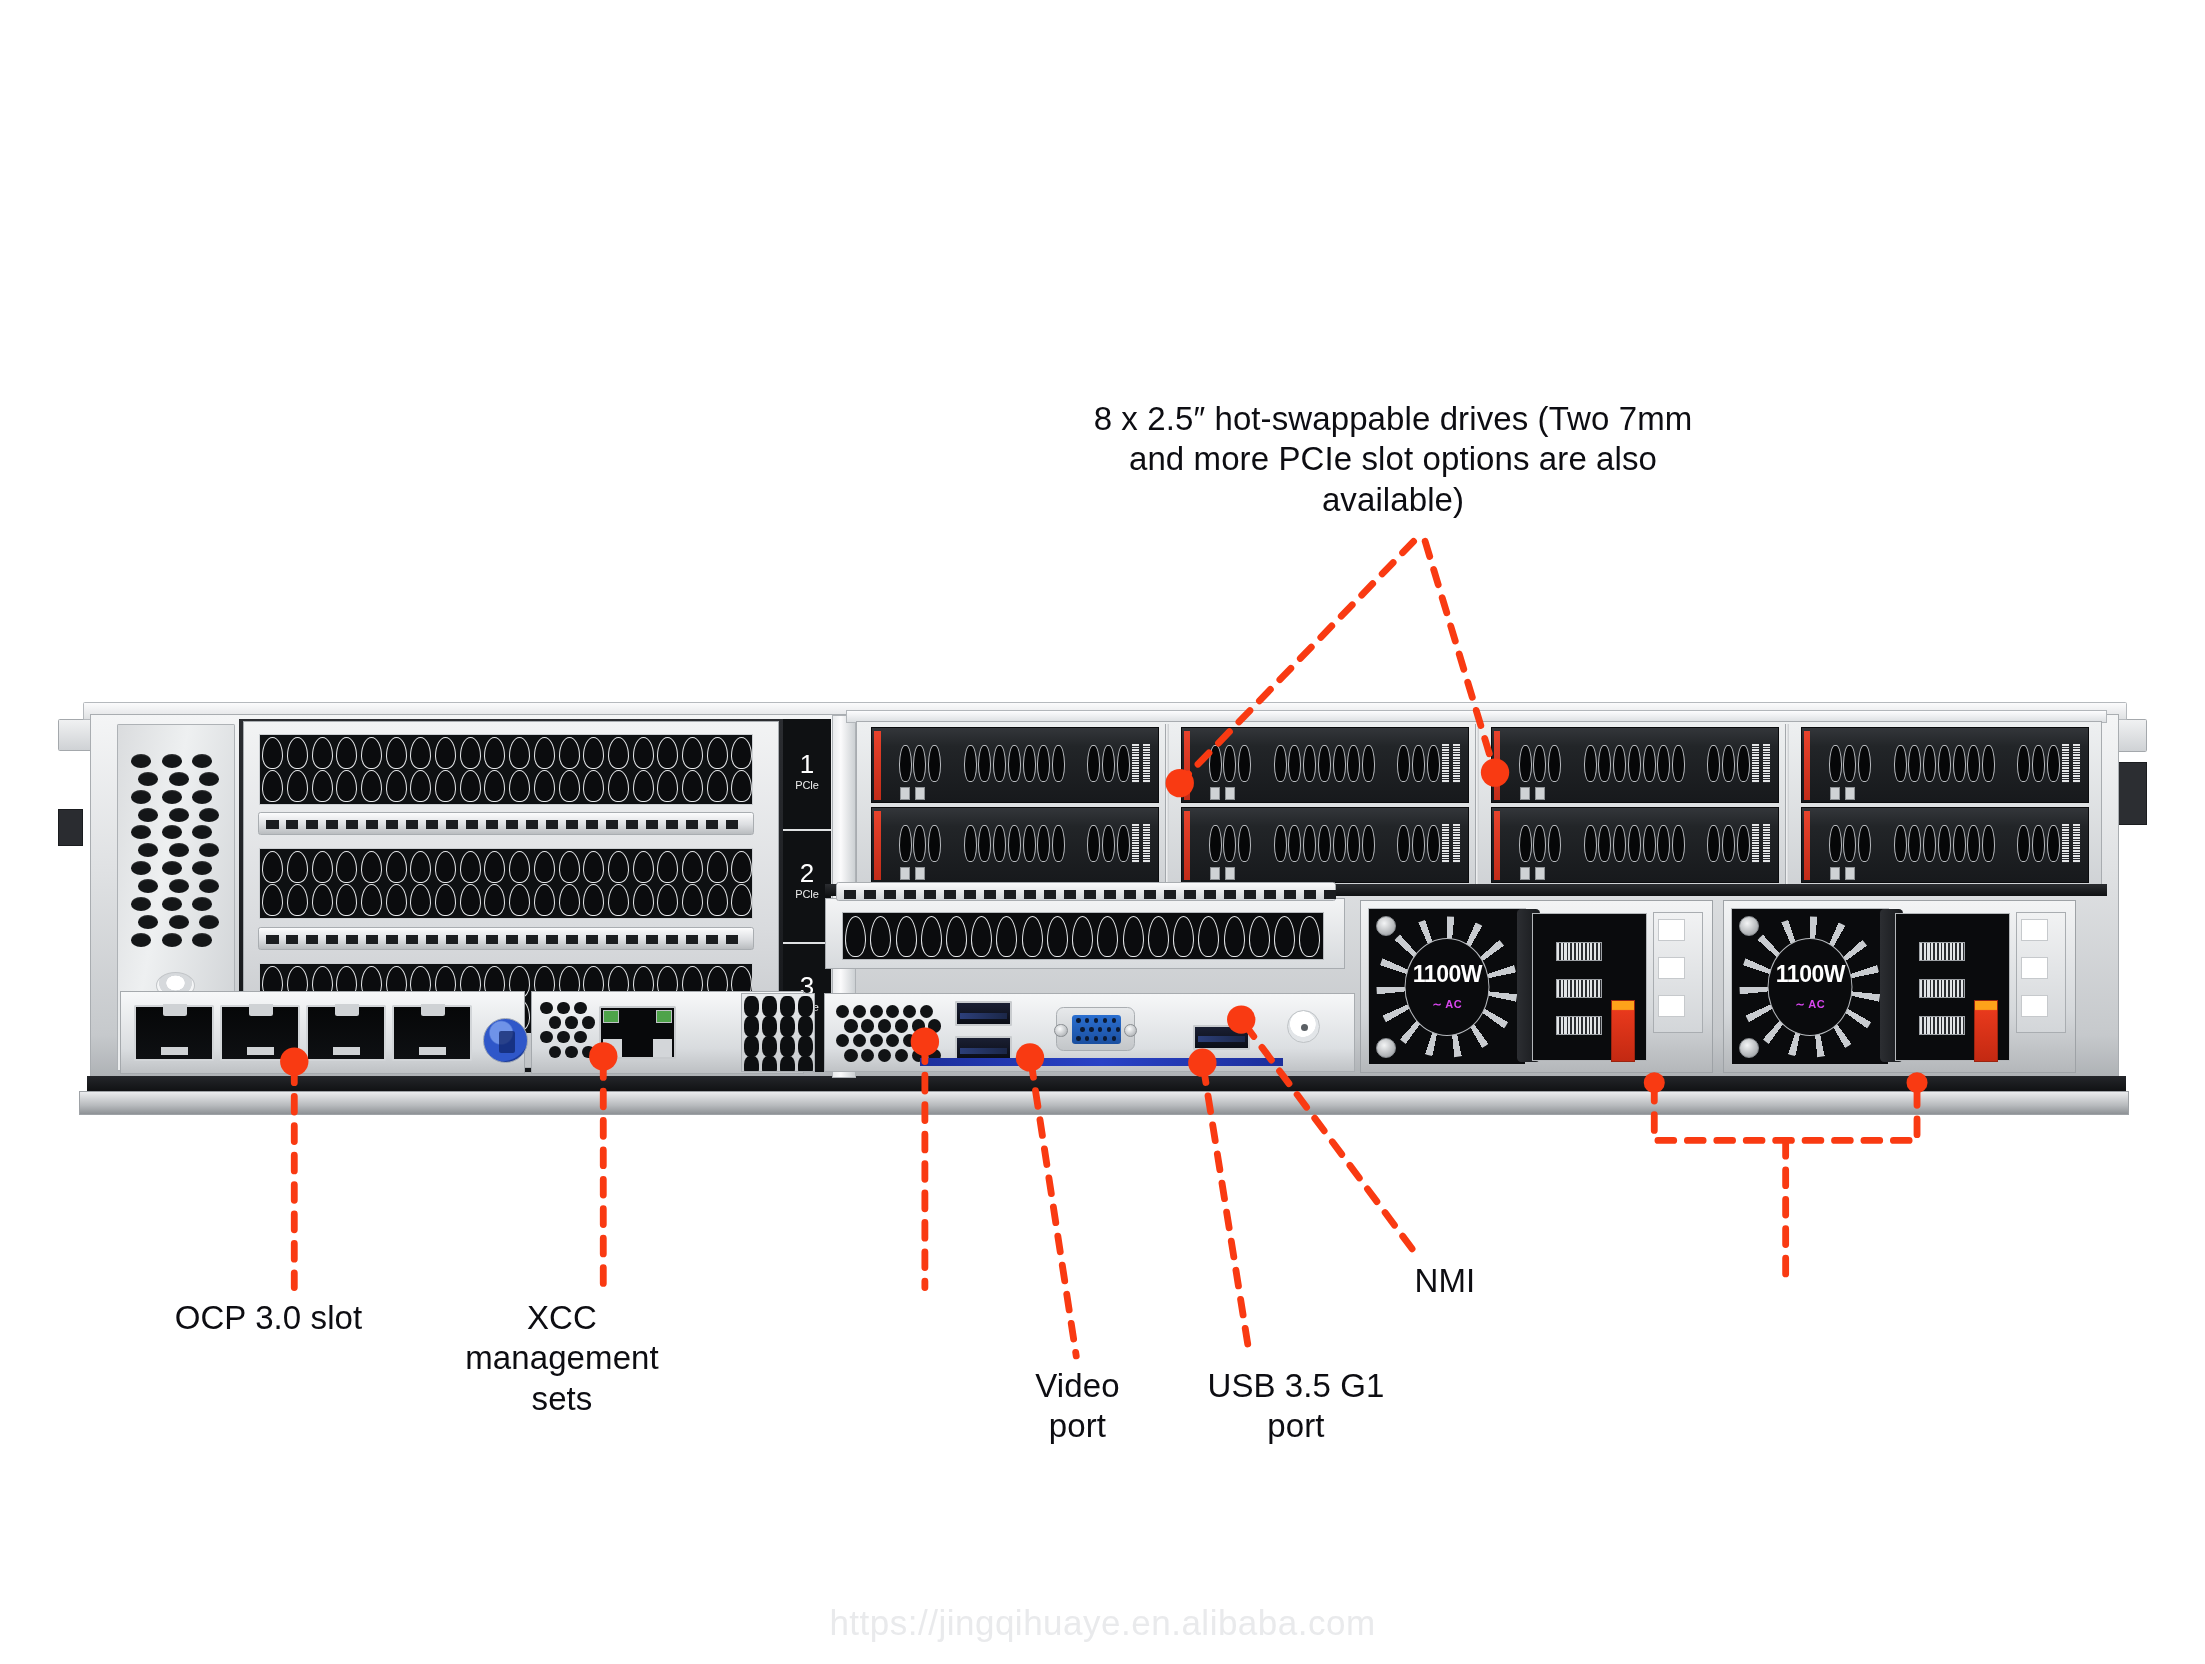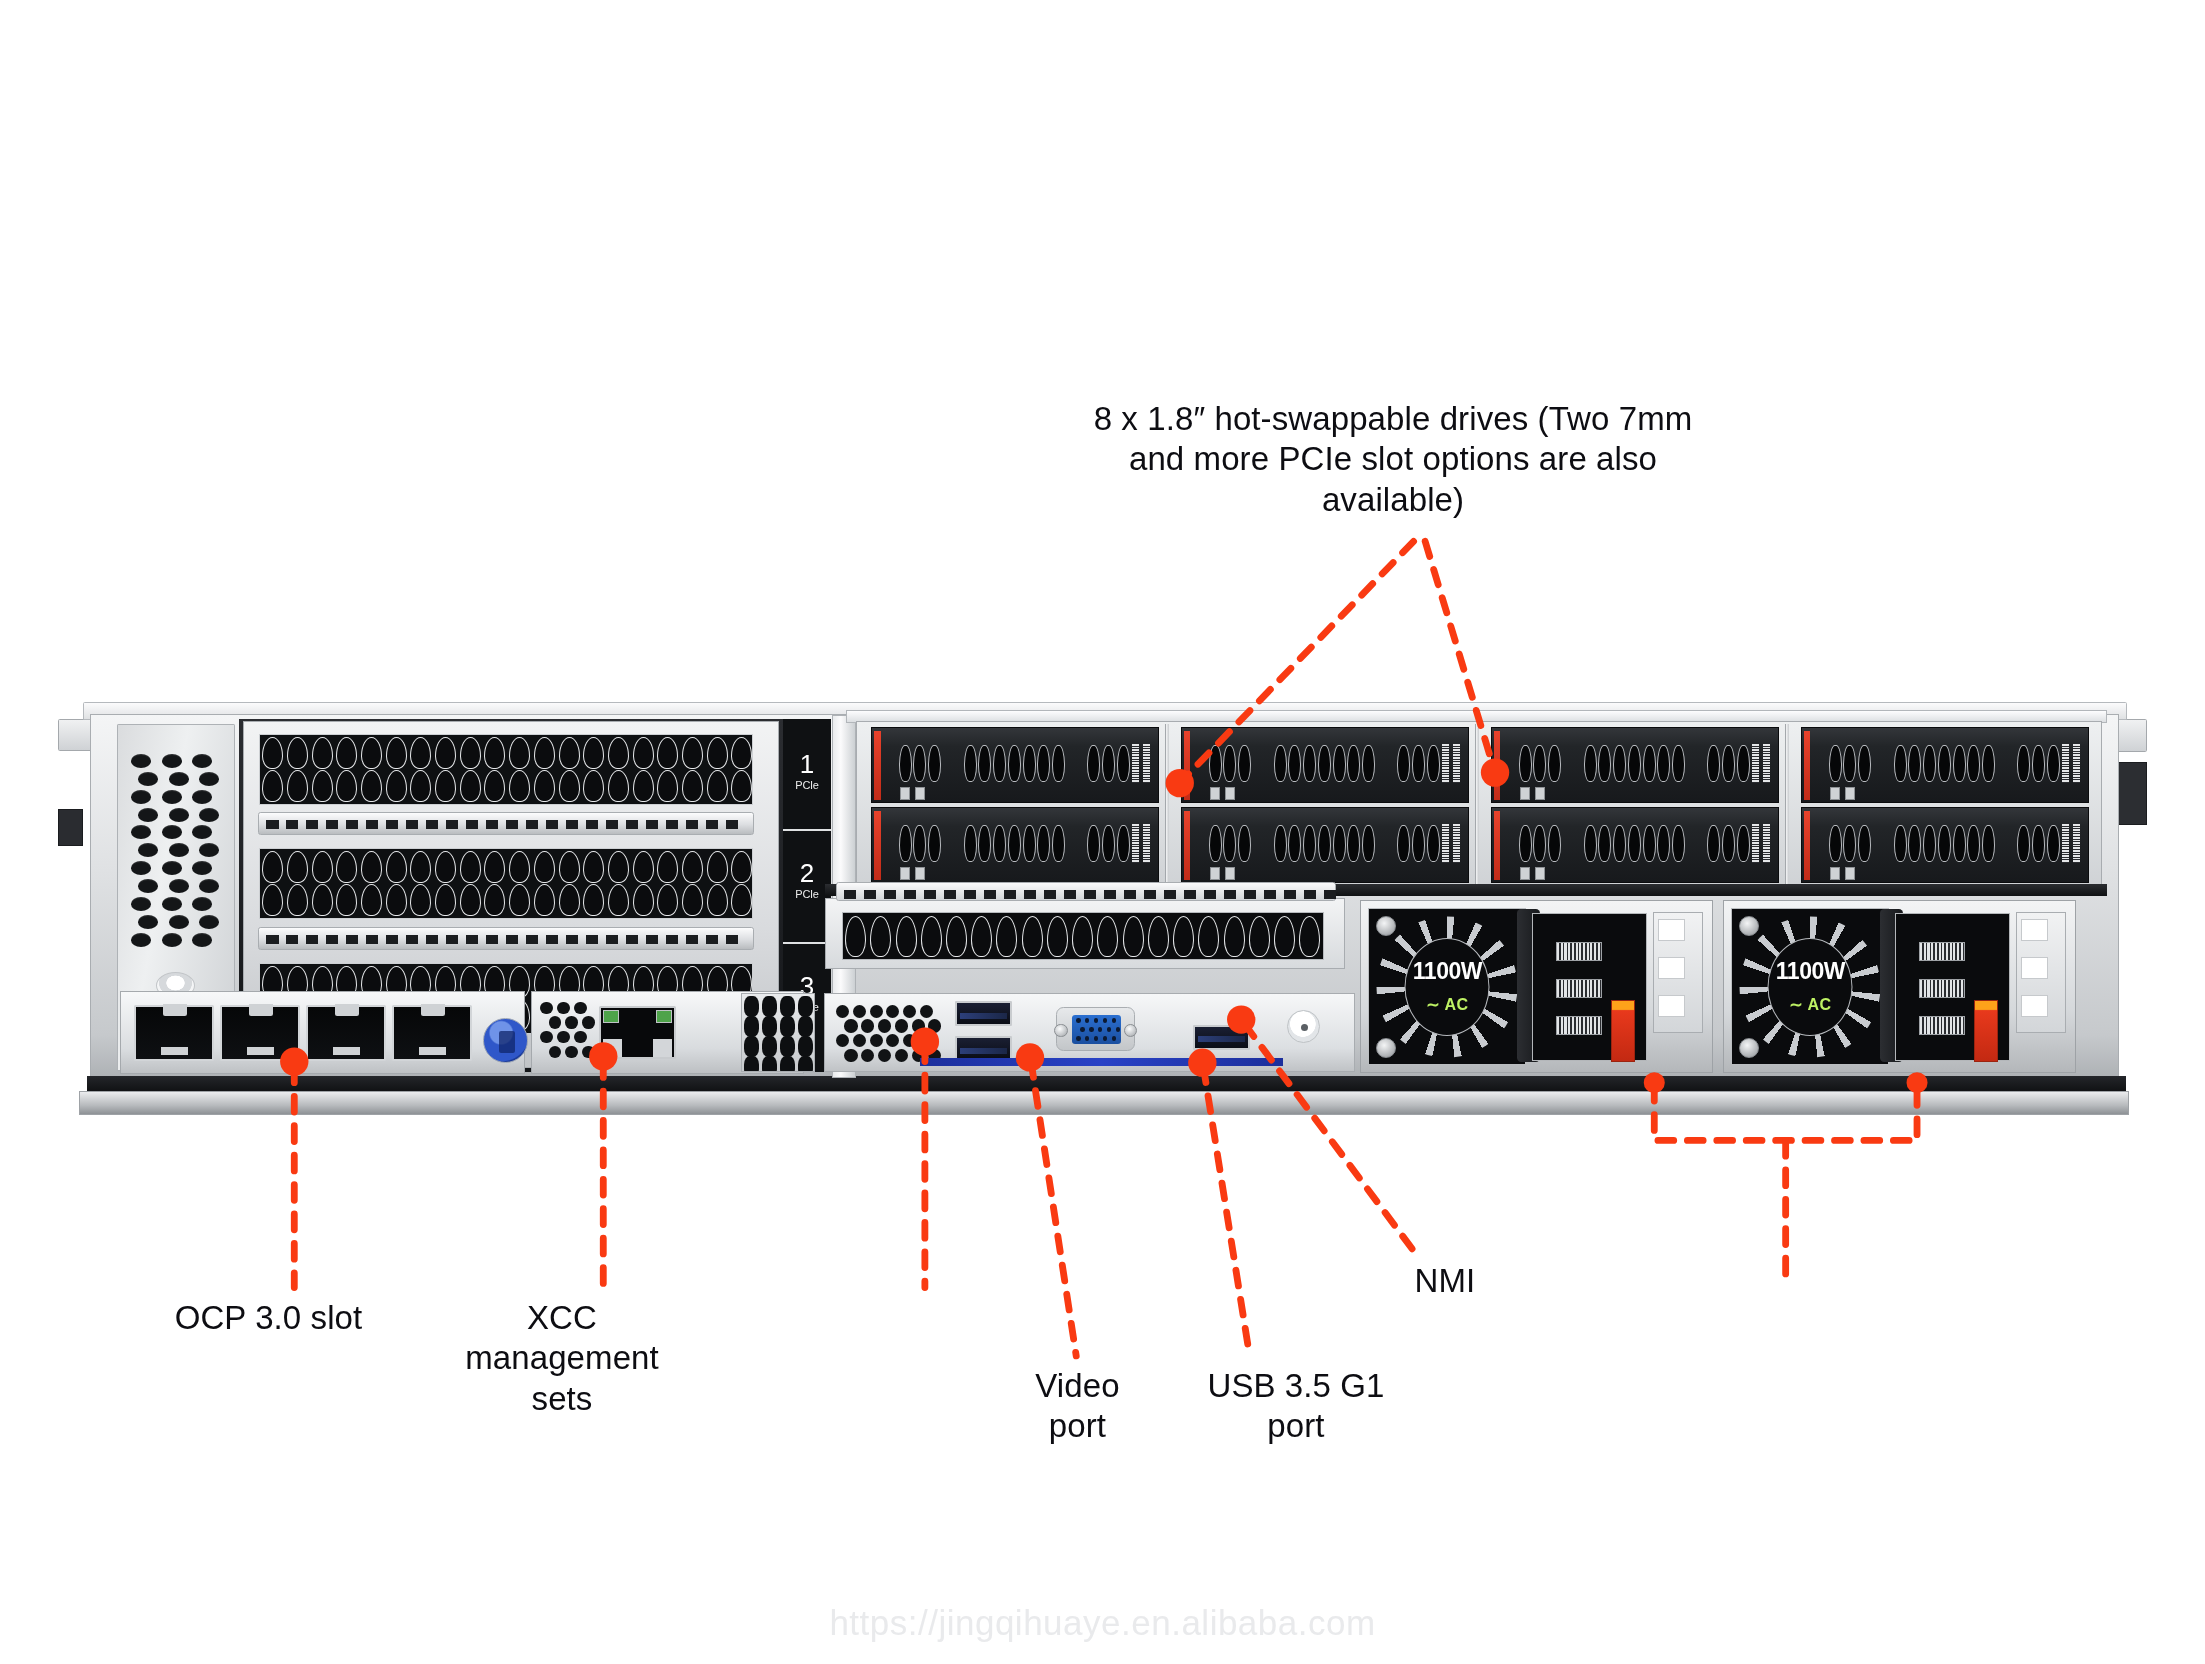--- a/index.html
+++ b/index.html
@@ -243,21 +243,21 @@
         #c9ccd0 192deg 198deg,#0a0b0d 198deg 216deg,#c9ccd0 216deg 222deg,#0a0b0d 222deg 240deg,
         #c9ccd0 240deg 246deg,#0a0b0d 246deg 264deg,#c9ccd0 264deg 270deg,#0a0b0d 270deg 288deg,
         #c9ccd0 288deg 294deg,#0a0b0d 294deg 312deg,#c9ccd0 312deg 318deg,#0a0b0d 318deg 336deg,
         #c9ccd0 336deg 342deg,#0a0b0d 342deg 360deg);
   }
   .fan-hub { position:absolute; left:50%; top:50%; transform:translate(-50%,-50%);
       width:85px; height:98px; border-radius:50%;
       background:#0a0b0d; border:1.6px solid #b6b9bd;
       display:flex; flex-direction:column; align-items:center; justify-content:center; }
   .fan-w  { color:#fff; font-size:23px; font-weight:700; letter-spacing:-0.5px; line-height:1; }
-  .fan-ac { color:#bef264; font-size:16px; font-weight:700; margin-top:12px; letter-spacing:0.5px;}
+  .fan-ac { color:#d946ef; font-size:11px; font-weight:700; margin-top:12px; letter-spacing:0.5px;}
   .fan-screw { position:absolute; width:20px; height:20px; border-radius:50%;
       background:radial-gradient(circle at 40% 35%,#f4f5f6,#8e9296); border:1.1px solid #8a8e92; }
   .psu-conn { position:absolute; left:171px; top:11.6px; width:115px; height:148px;
       background:#0a0b0d; border:1.1px solid #b4b7ba; }
   .psu-plug { position:absolute; left:23px; width:46px; height:19px;
       background:repeating-linear-gradient(90deg,#e3e5e7 0 2.1px,#2a2c30 2.1px 3.7px); border:0.5px solid #9ea2a6;}
   .psu-led-stack { position:absolute; left:292px; top:10.5px; width:50px; height:121px;
       background:linear-gradient(180deg,#f1f2f3,#d3d6d9); border:0.5px solid #a9adb1; }
   .psu-led { position:absolute; left:4.2px; width:27px; height:22px; background:#ffffff; border:0.5px solid #c6c9cc;}
   .psu-latch { position:absolute; left:250px; top:99px; width:24px; height:62px;
@@ -270,21 +270,21 @@
       background:linear-gradient(180deg,#fdfdfe,#dcdfe2); border:0.5px solid #b2b6ba;}
   .mid-sep { position:absolute; left:767px; top:185px; width:1282px; height:11.6px;
       background:linear-gradient(180deg,#2b2d31,#0f1113); }
 </style>
 </head>
 <body>
 
 <div id="root">
 
 
-  <div class="anno top-note">8 x 1.8″ hot-swappable drives (Two 7mm
+  <div class="anno top-note">8 x 2.5″ hot-swappable drives (Two 7mm
 and more PCIe slot options are also
 available)</div>
 
   <div id="server">
 
     <div class="ear left"></div>
     <div class="ear left2"></div>
     <div class="ear right"></div>
     <div class="ear right2"></div>
 

